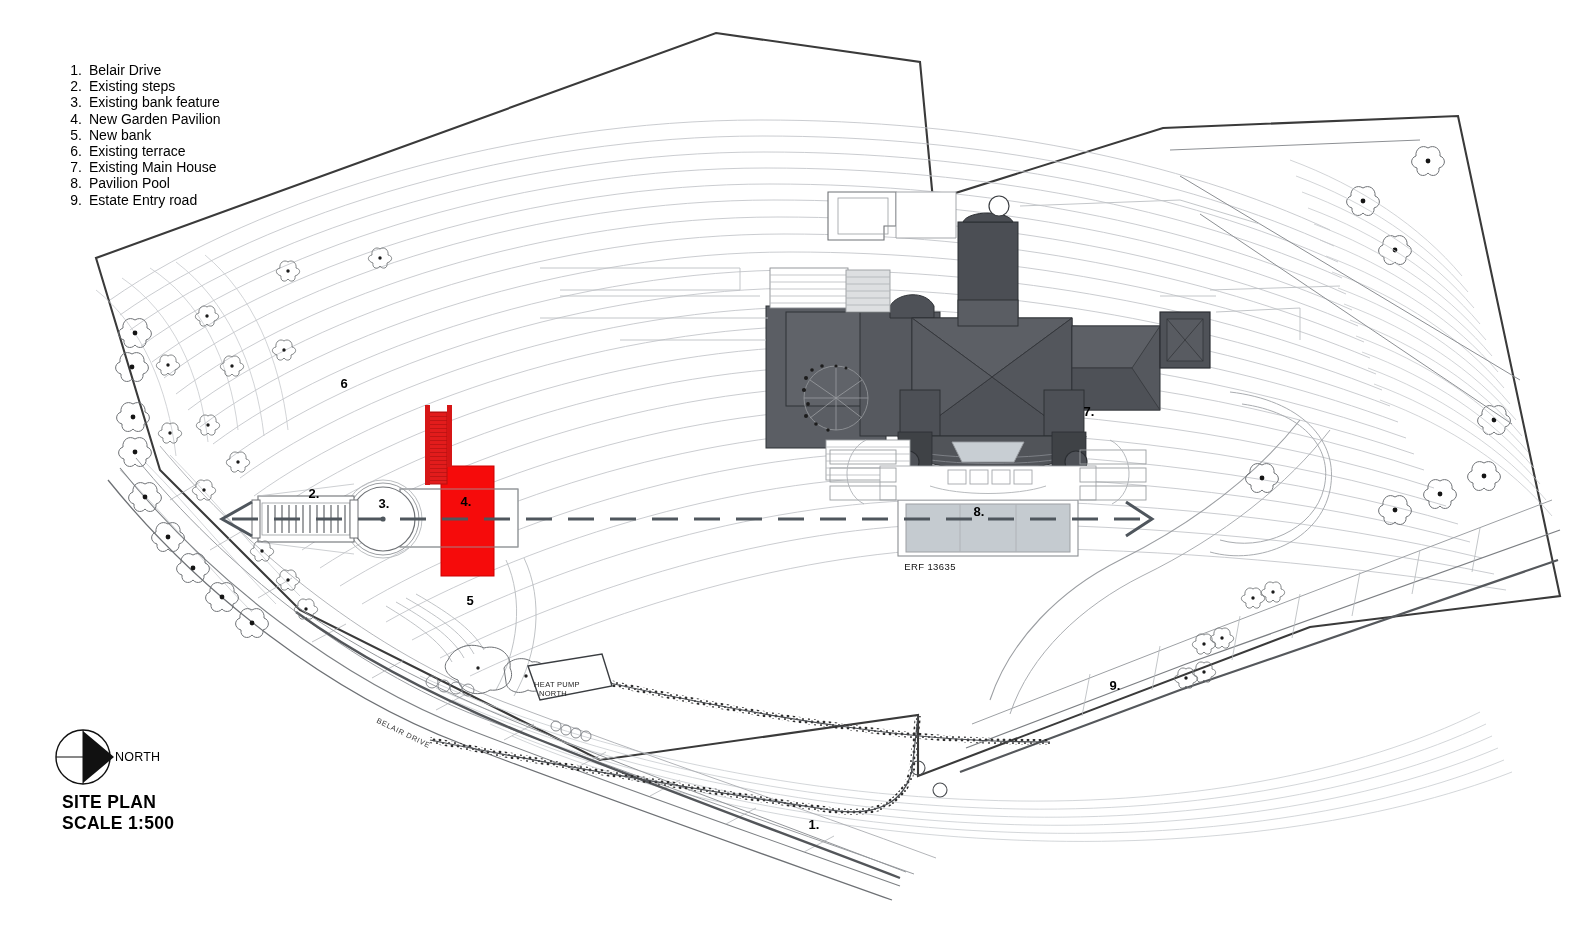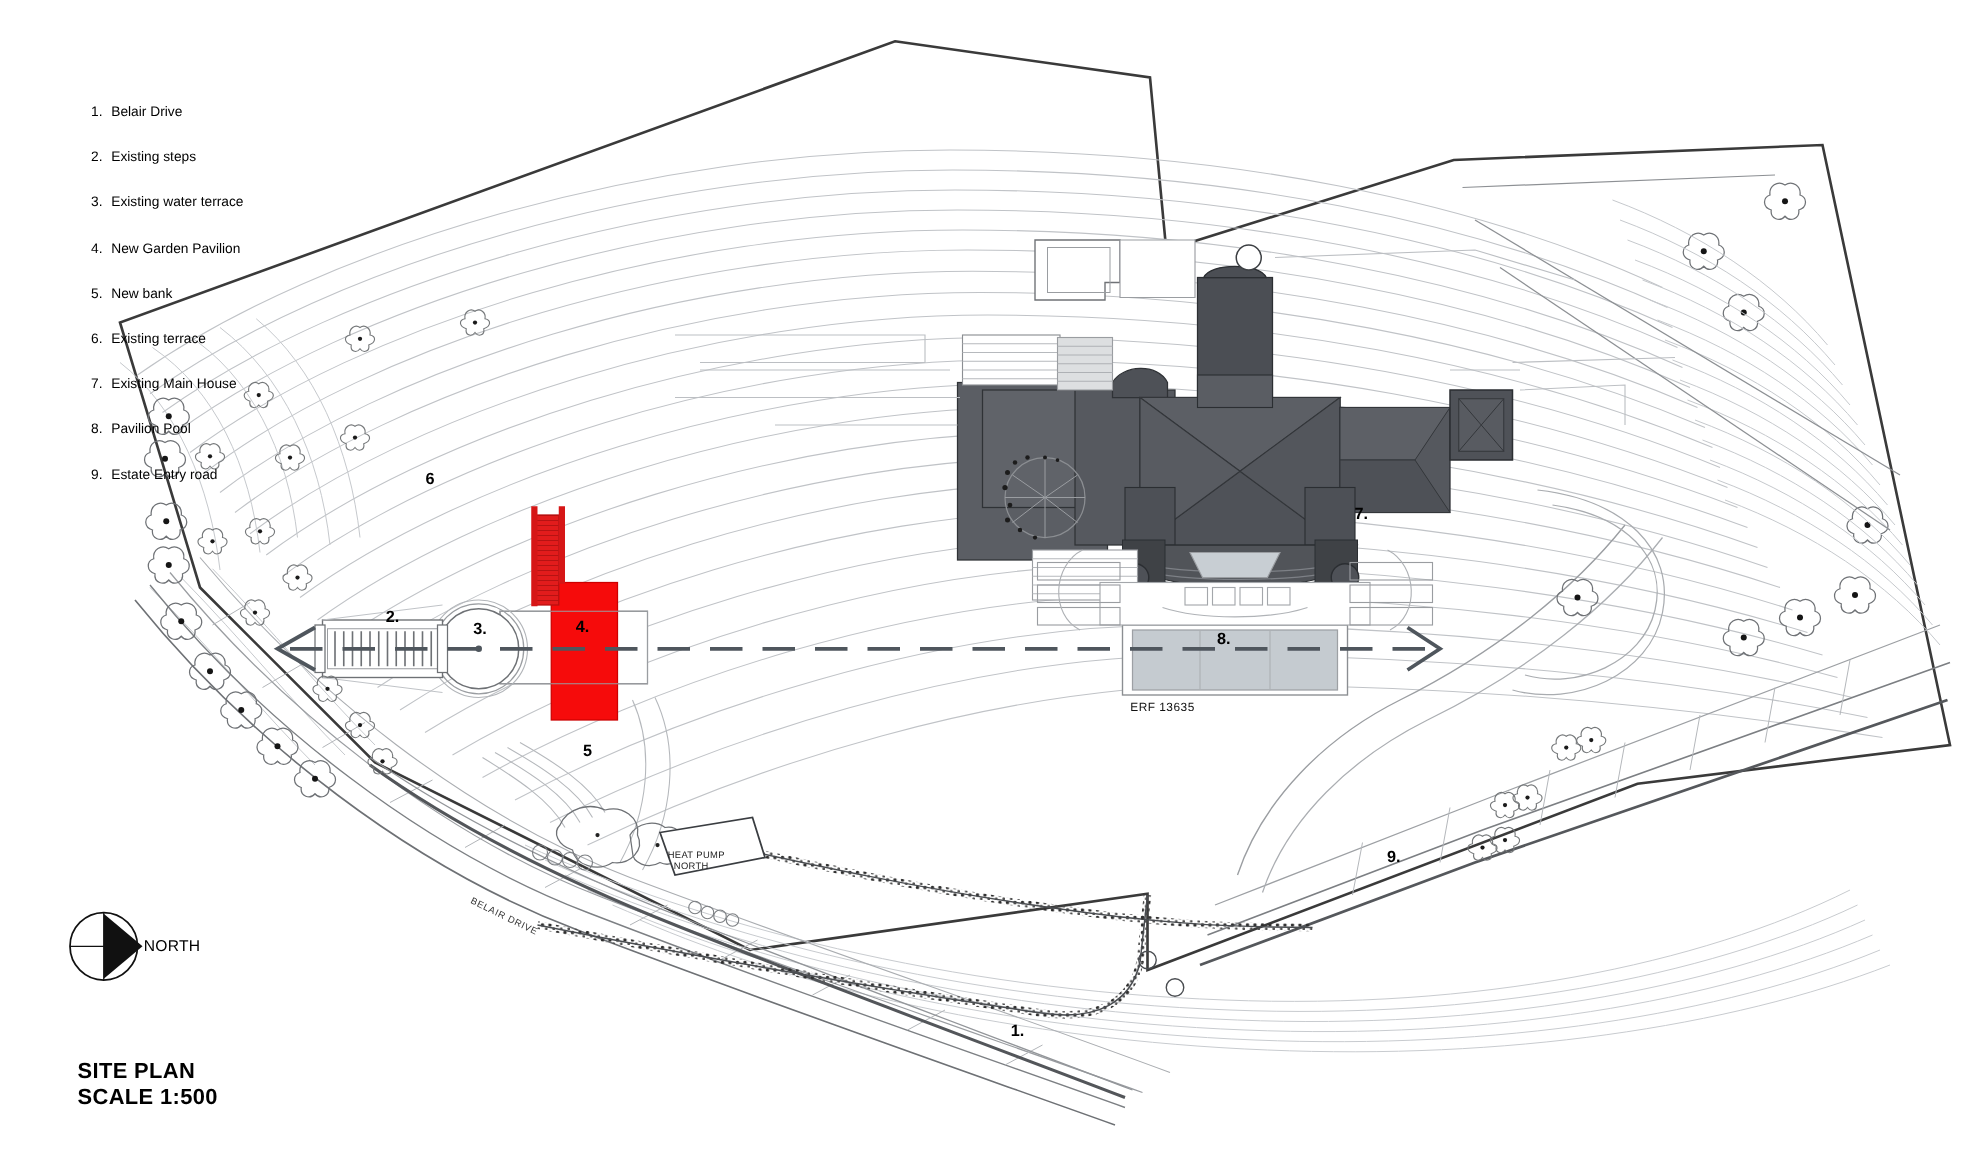--- a/index.html
+++ b/index.html
@@ -31,45 +31,44 @@
     position: absolute;
     left: 60px;
     top: 62px;
     width: 300px;
   }
   #legend ol {
     margin: 0; padding: 0;
     list-style: none;
   }
   #legend li {
-    font-size: 11px;
+    font-size: 14px;
     line-height: 16.2px;
     color: #000;
     white-space: nowrap;
     display: block;
-    margin-top: 20px;
   }
   #legend li .num {
     display: inline-block;
     width: 22px;
     text-align: right;
     margin-right: 7px;
   }
   #north-label {
     position: absolute;
     left: 115px;
     top: 750px;
     font-size: 12.5px;
     letter-spacing: .2px;
     color: #000;
   }
   #titleblock {
     position: absolute;
     left: 62px;
-    top: 846px;
+    top: 792px;
   }
   #titleblock div {
     font-size: 17.5px;
     font-weight: bold;
     line-height: 21px;
     color: #000;
     letter-spacing: .3px;
   }
 
   
@@ -565,21 +564,21 @@
 
   <div id="legend">
     <ol>
       <li>
         <span class="num">1.</span><span>Belair Drive</span>
       </li>
       <li>
         <span class="num">2.</span><span>Existing steps</span>
       </li>
       <li>
-        <span class="num">3.</span><span>Existing water terrace</span>
+        <span class="num">3.</span><span>Existing bank feature</span>
       </li>
       <li>
         <span class="num">4.</span><span>New Garden Pavilion</span>
       </li>
       <li>
         <span class="num">5.</span><span>New bank</span>
       </li>
       <li>
         <span class="num">6.</span><span>Existing terrace</span>
       </li>

